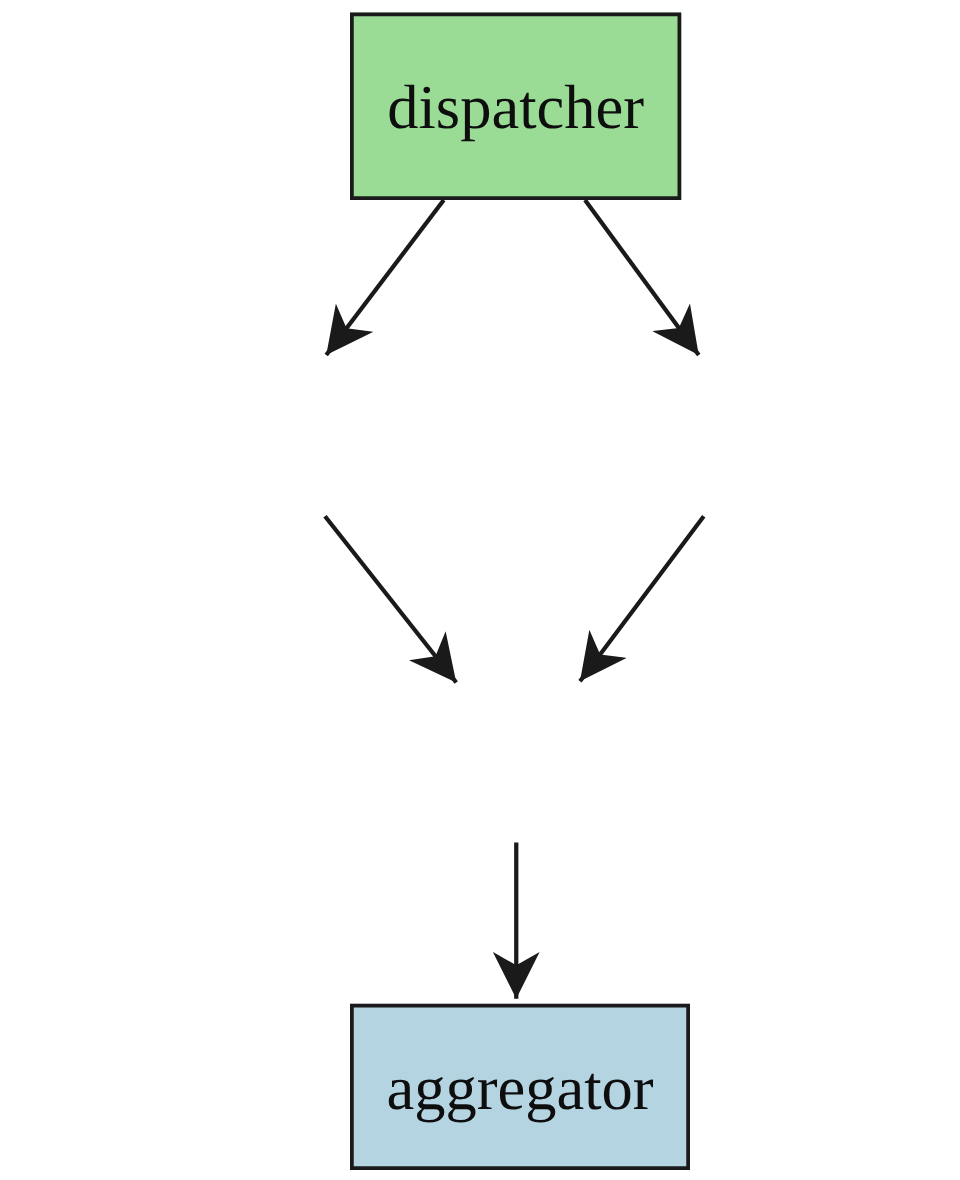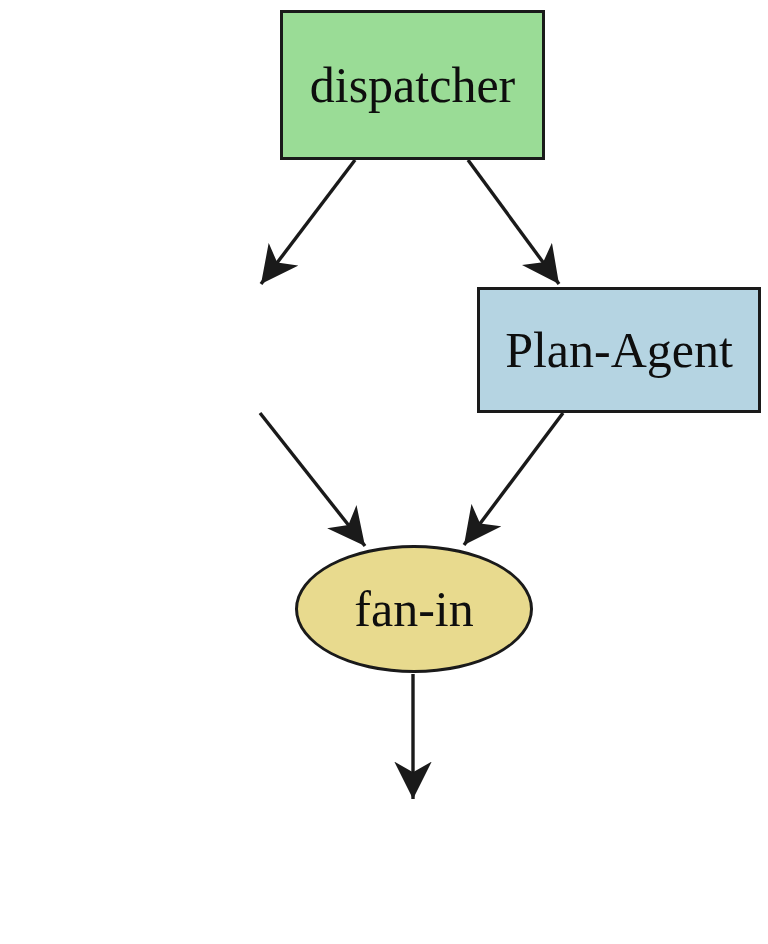--- a/index.html
+++ b/index.html
@@ -88,22 +88,19 @@
     <g>
       <line class="edge-line" x1="413" y1="674" x2="413" y2="799" marker-end="url(#arrowhead)"></line>
     </g>
   </svg>
 
   <div class="node" id="node-dispatcher">
     <span>dispatcher</span>
   </div>
 
 
-  <div class="node" id="node-plan">
-    <span>Plan-Agent</span>
+
+
+  <div class="node" id="node-aggregator">
+    <span>aggregator</span>
   </div>
-
-  <div class="node" id="node-fanin">
-    <span>fan-in</span>
-  </div>
-
 
 </div>
 
 </body></html>

